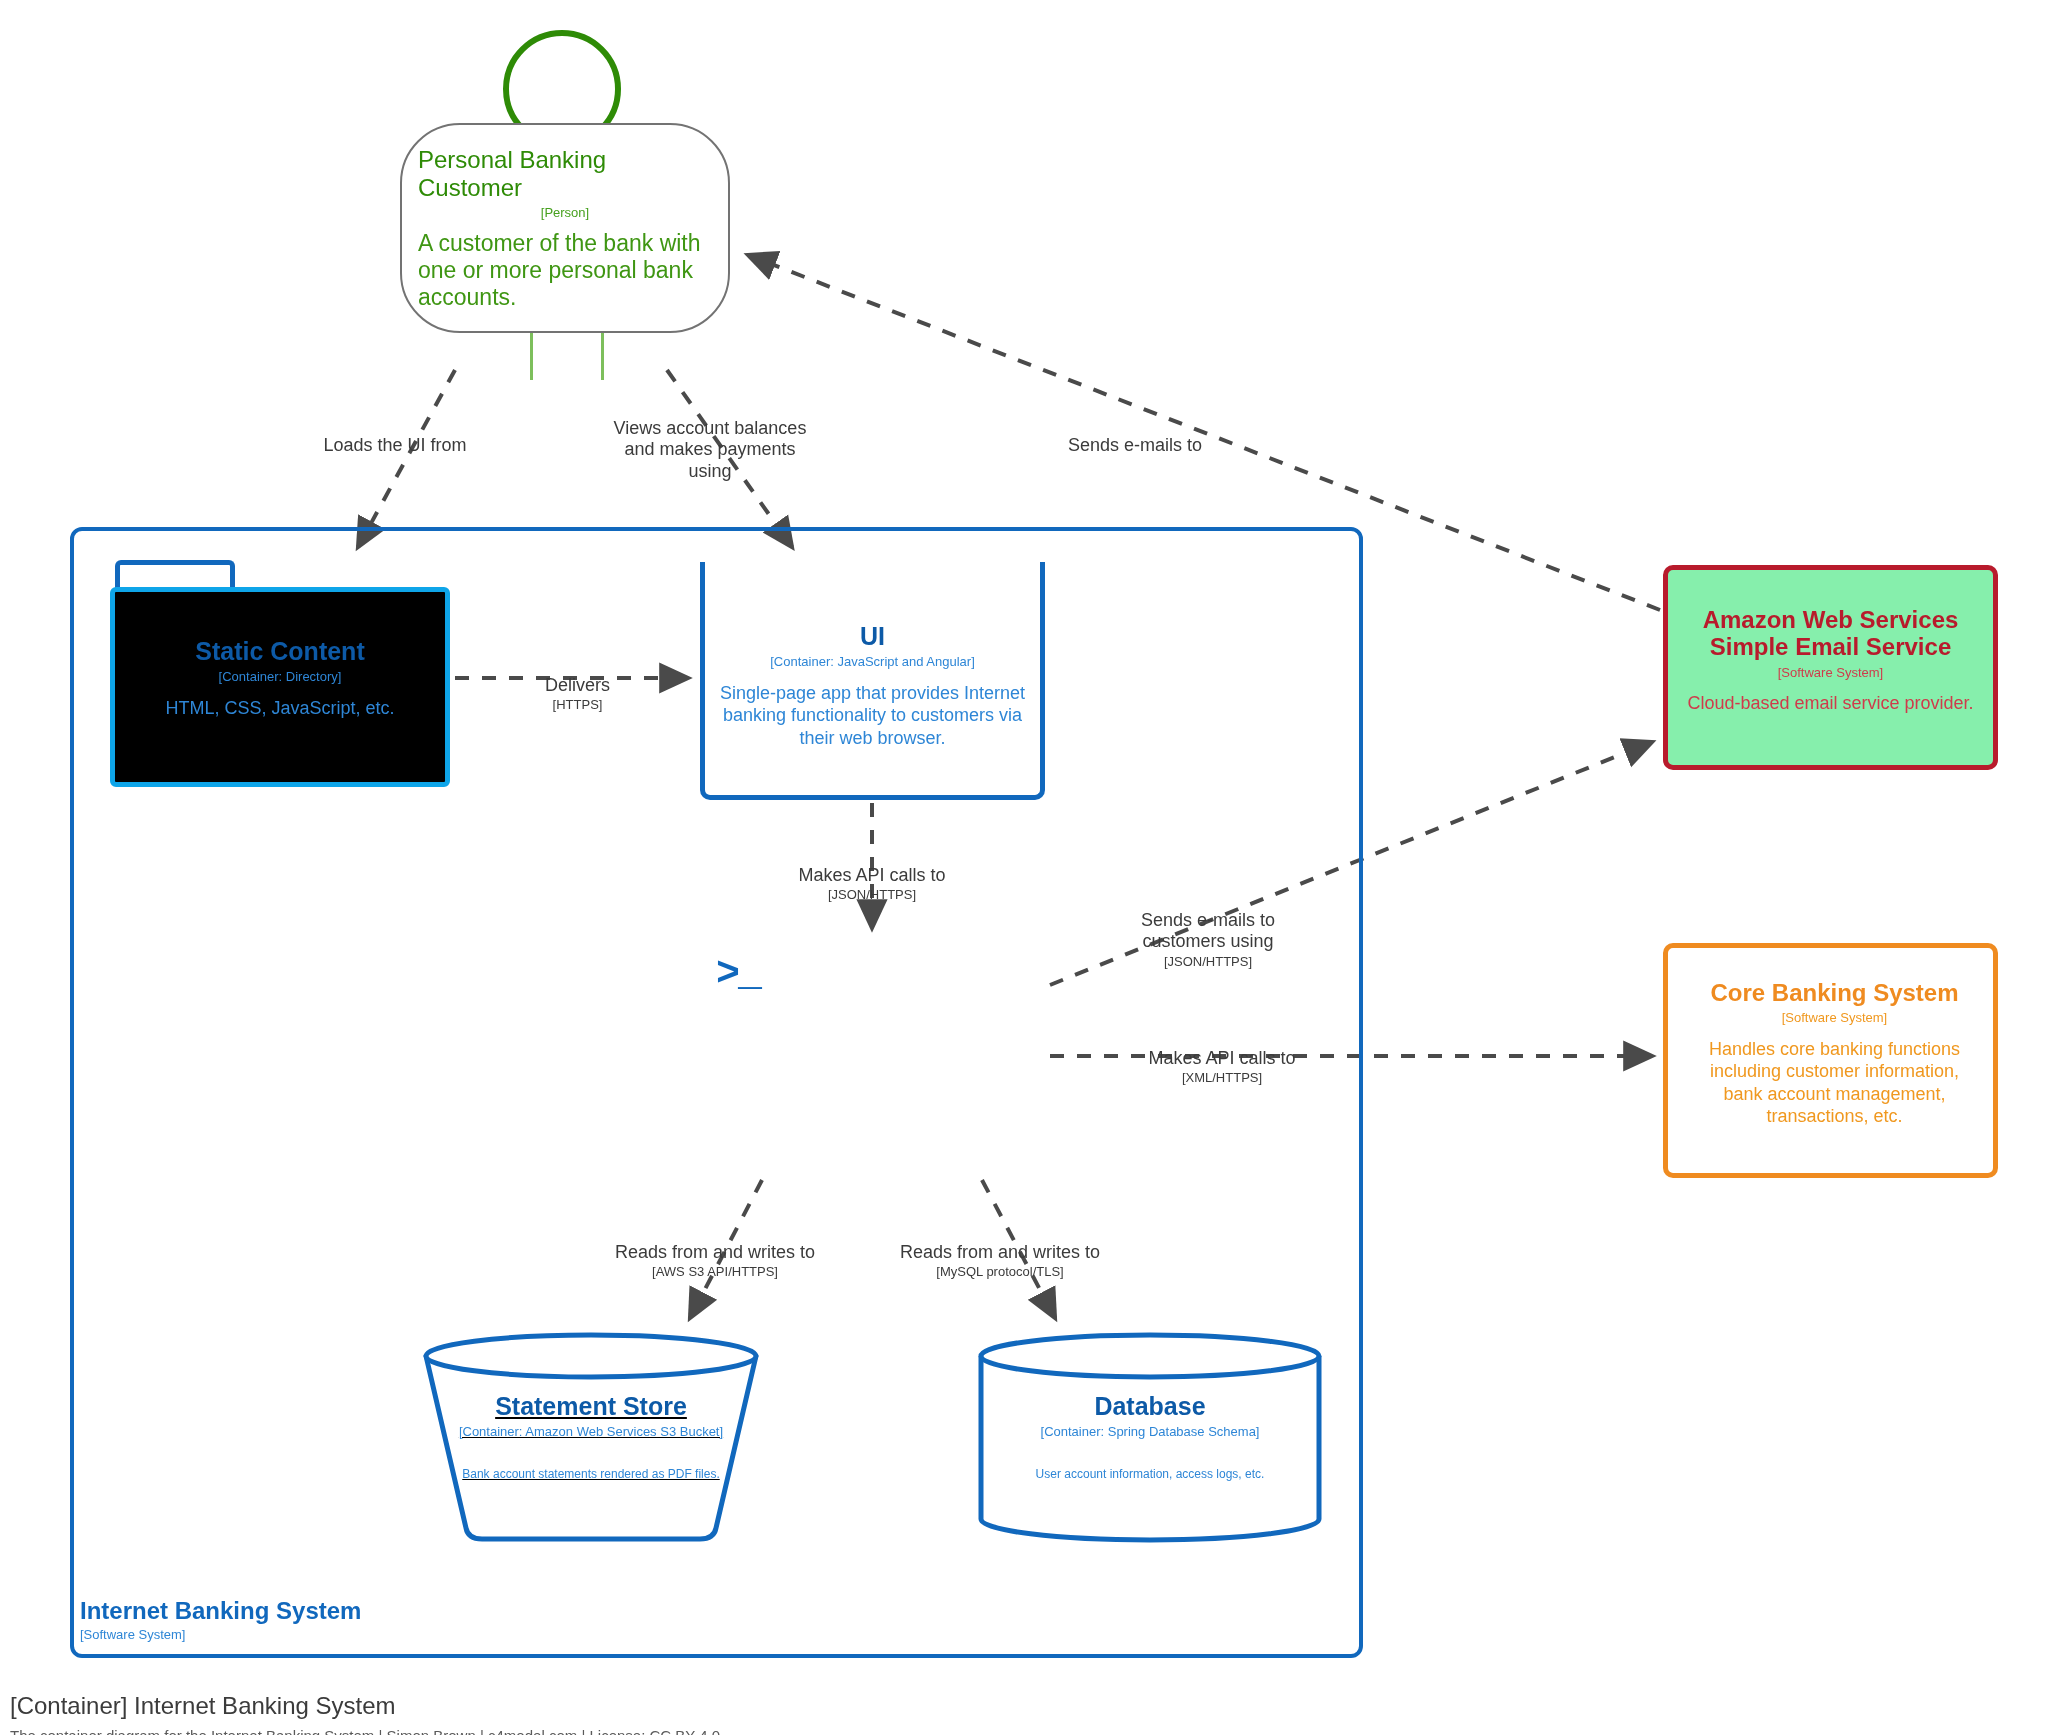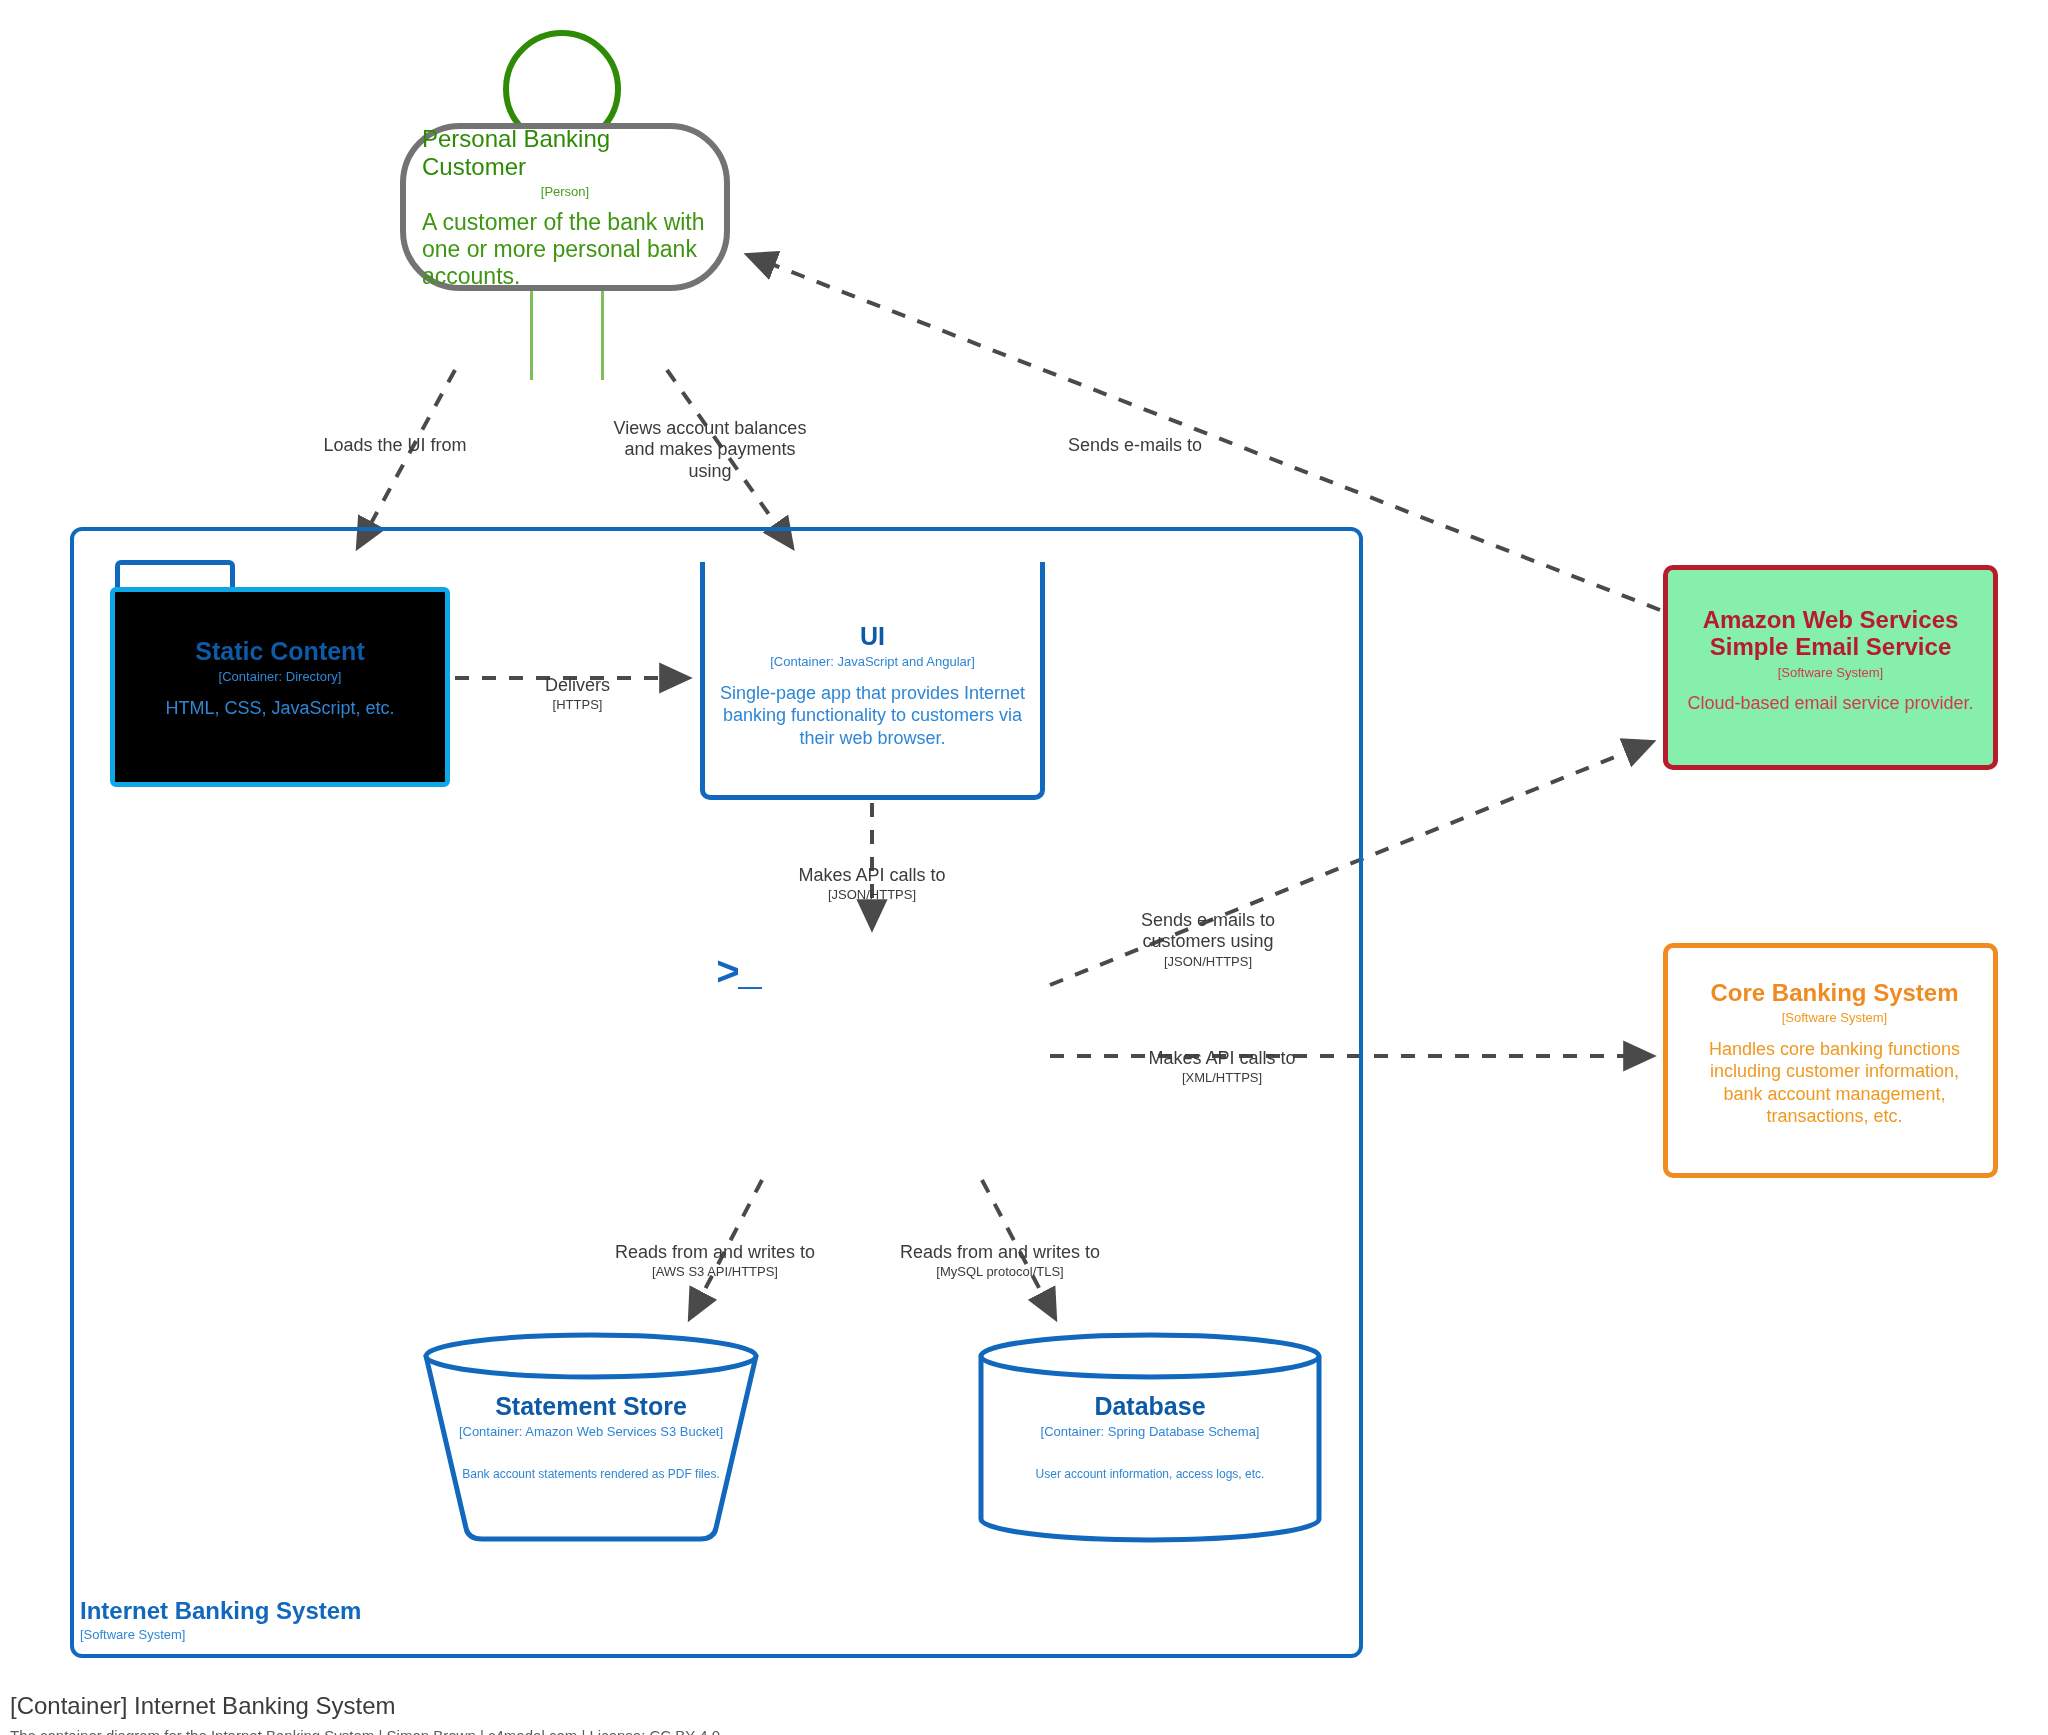--- a/index.html
+++ b/index.html
@@ -69,22 +69,22 @@
     border-radius: 50%;
     background: #ffffff;
     box-sizing: border-box;
     z-index: 1;
   }
   #person-body {
     position: absolute;
     left: 0px;
     top: 93px;
     width: 330px;
-    height: 168px;
-    border: 6px solid #737373;
+    height: 210px;
+    border: 2px solid #737373;
     border-radius: 60px;
     background: #ffffff;
     box-sizing: border-box;
     z-index: 2;
     display: flex;
     flex-direction: column;
     align-items: center;
     justify-content: center;
     padding: 6px 16px;
   }
@@ -241,21 +241,21 @@
     width: 100%;
     text-align: center;
     padding: 0 26px;
     box-sizing: border-box;
   }
   .store .nm { color: #0d5aa7; font-size: 25px; font-weight: bold; }
   .store .tech { color: #2e86d6; font-size: 13px; margin-top: 3px; }
   .store .desc { color: #2e86d6; font-size: 12px; margin-top: 28px; line-height: 1.25; }
 
   #n-statement { left: 420px; top: 1330px; width: 342px; height: 215px; }
-  #n-statement .txt { top: 62px; }
+  #n-statement .txt { top: 62px; text-decoration: underline; }
   #n-database { left: 975px; top: 1330px; width: 350px; height: 215px; }
   #n-database .txt { top: 62px; }
 
   
   #n-ses {
     left: 1663px;
     top: 565px;
     width: 335px;
     height: 205px;
     border: 5px solid #b81b2c;

